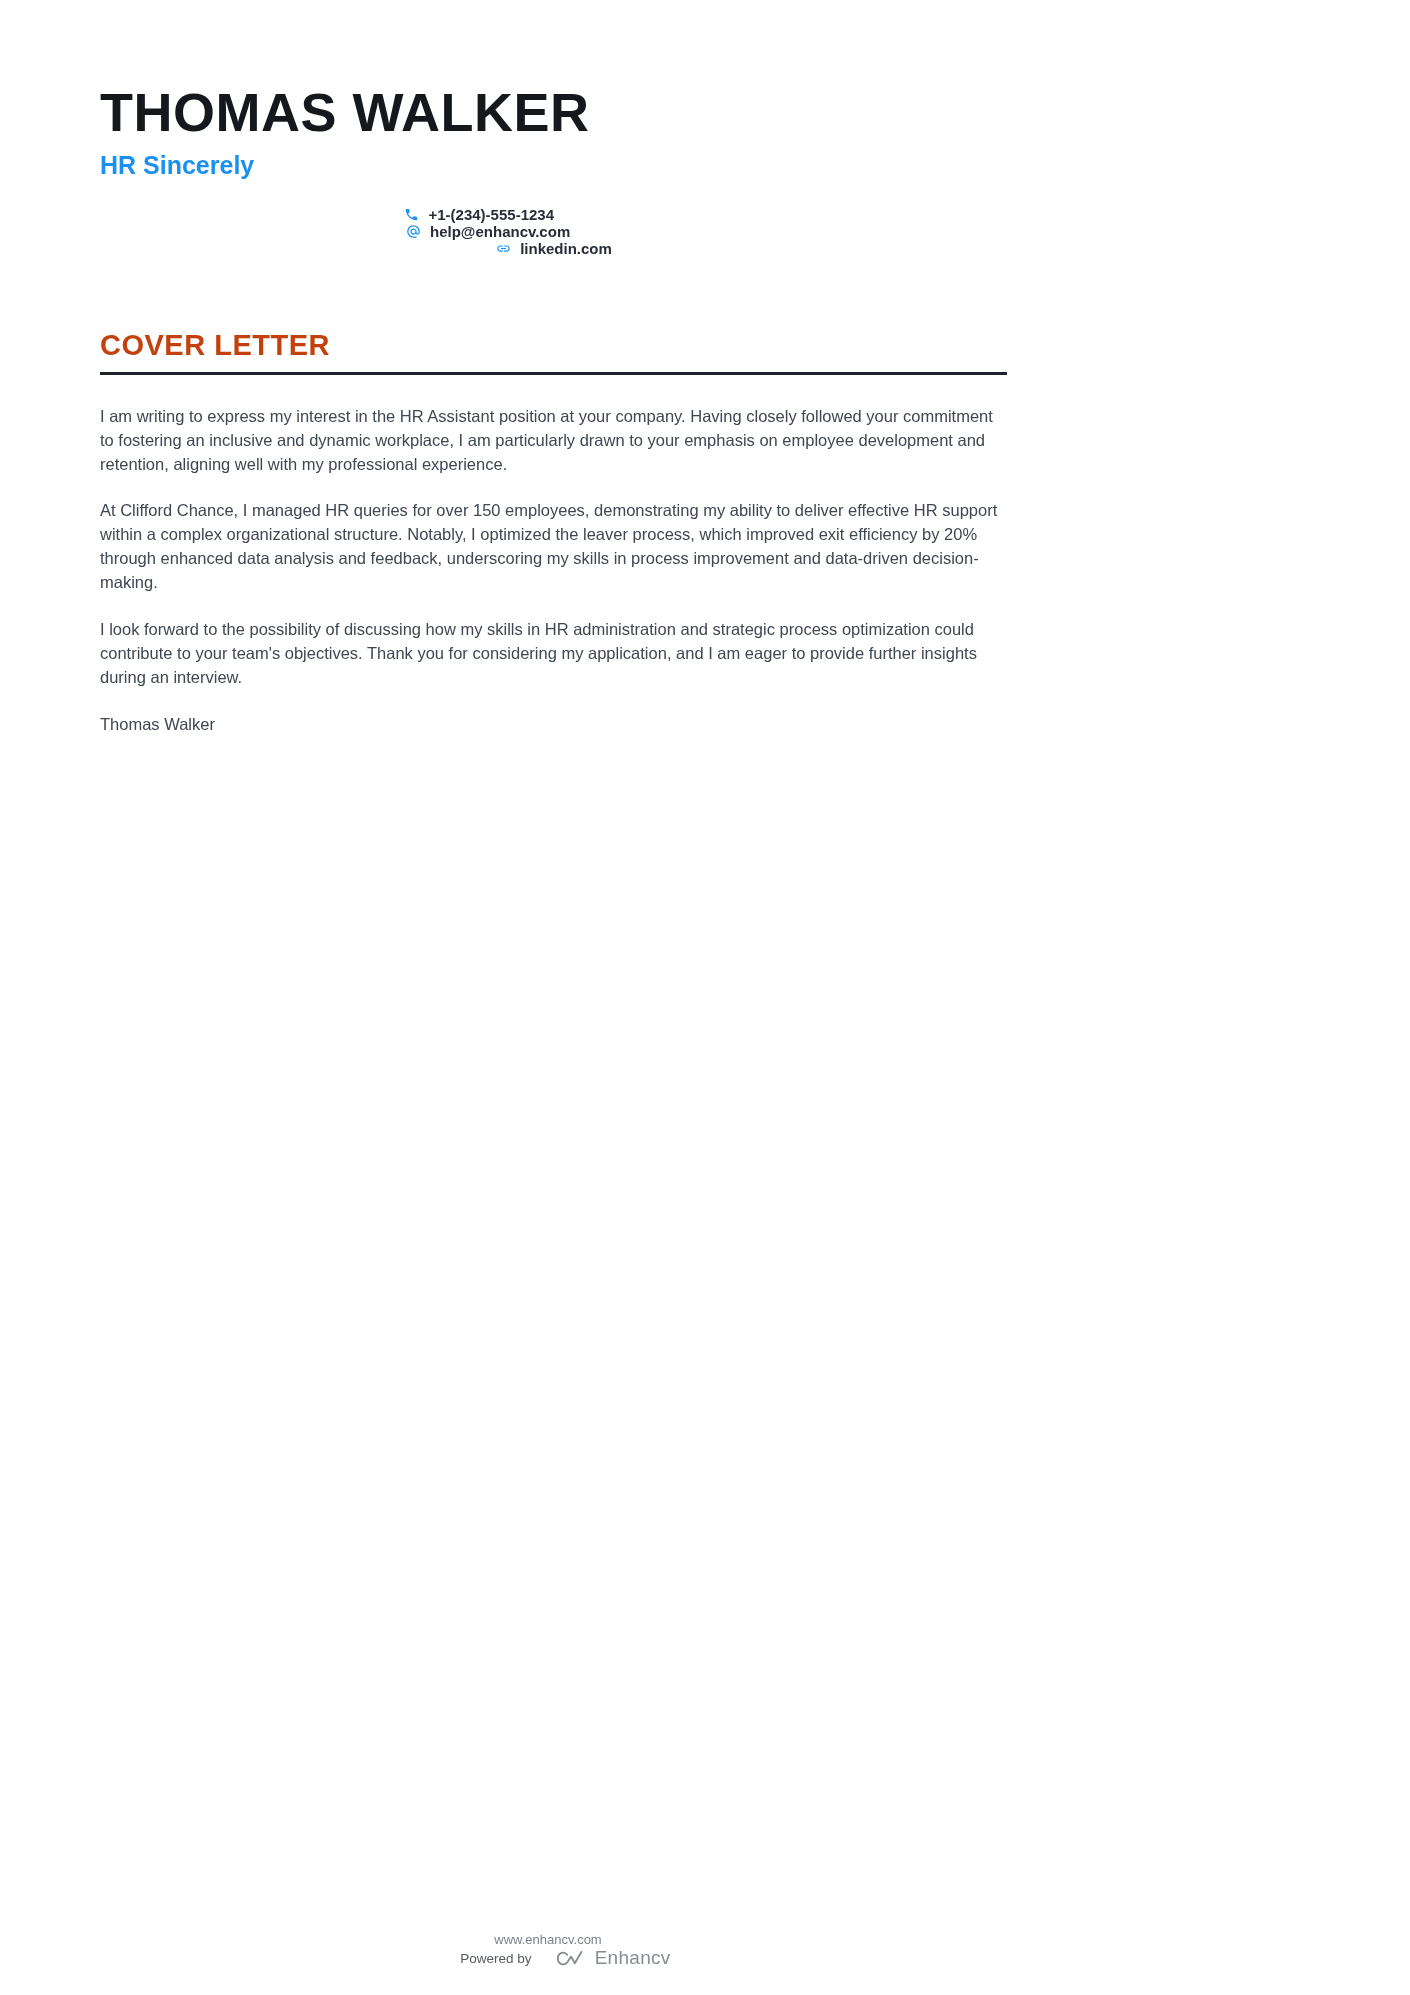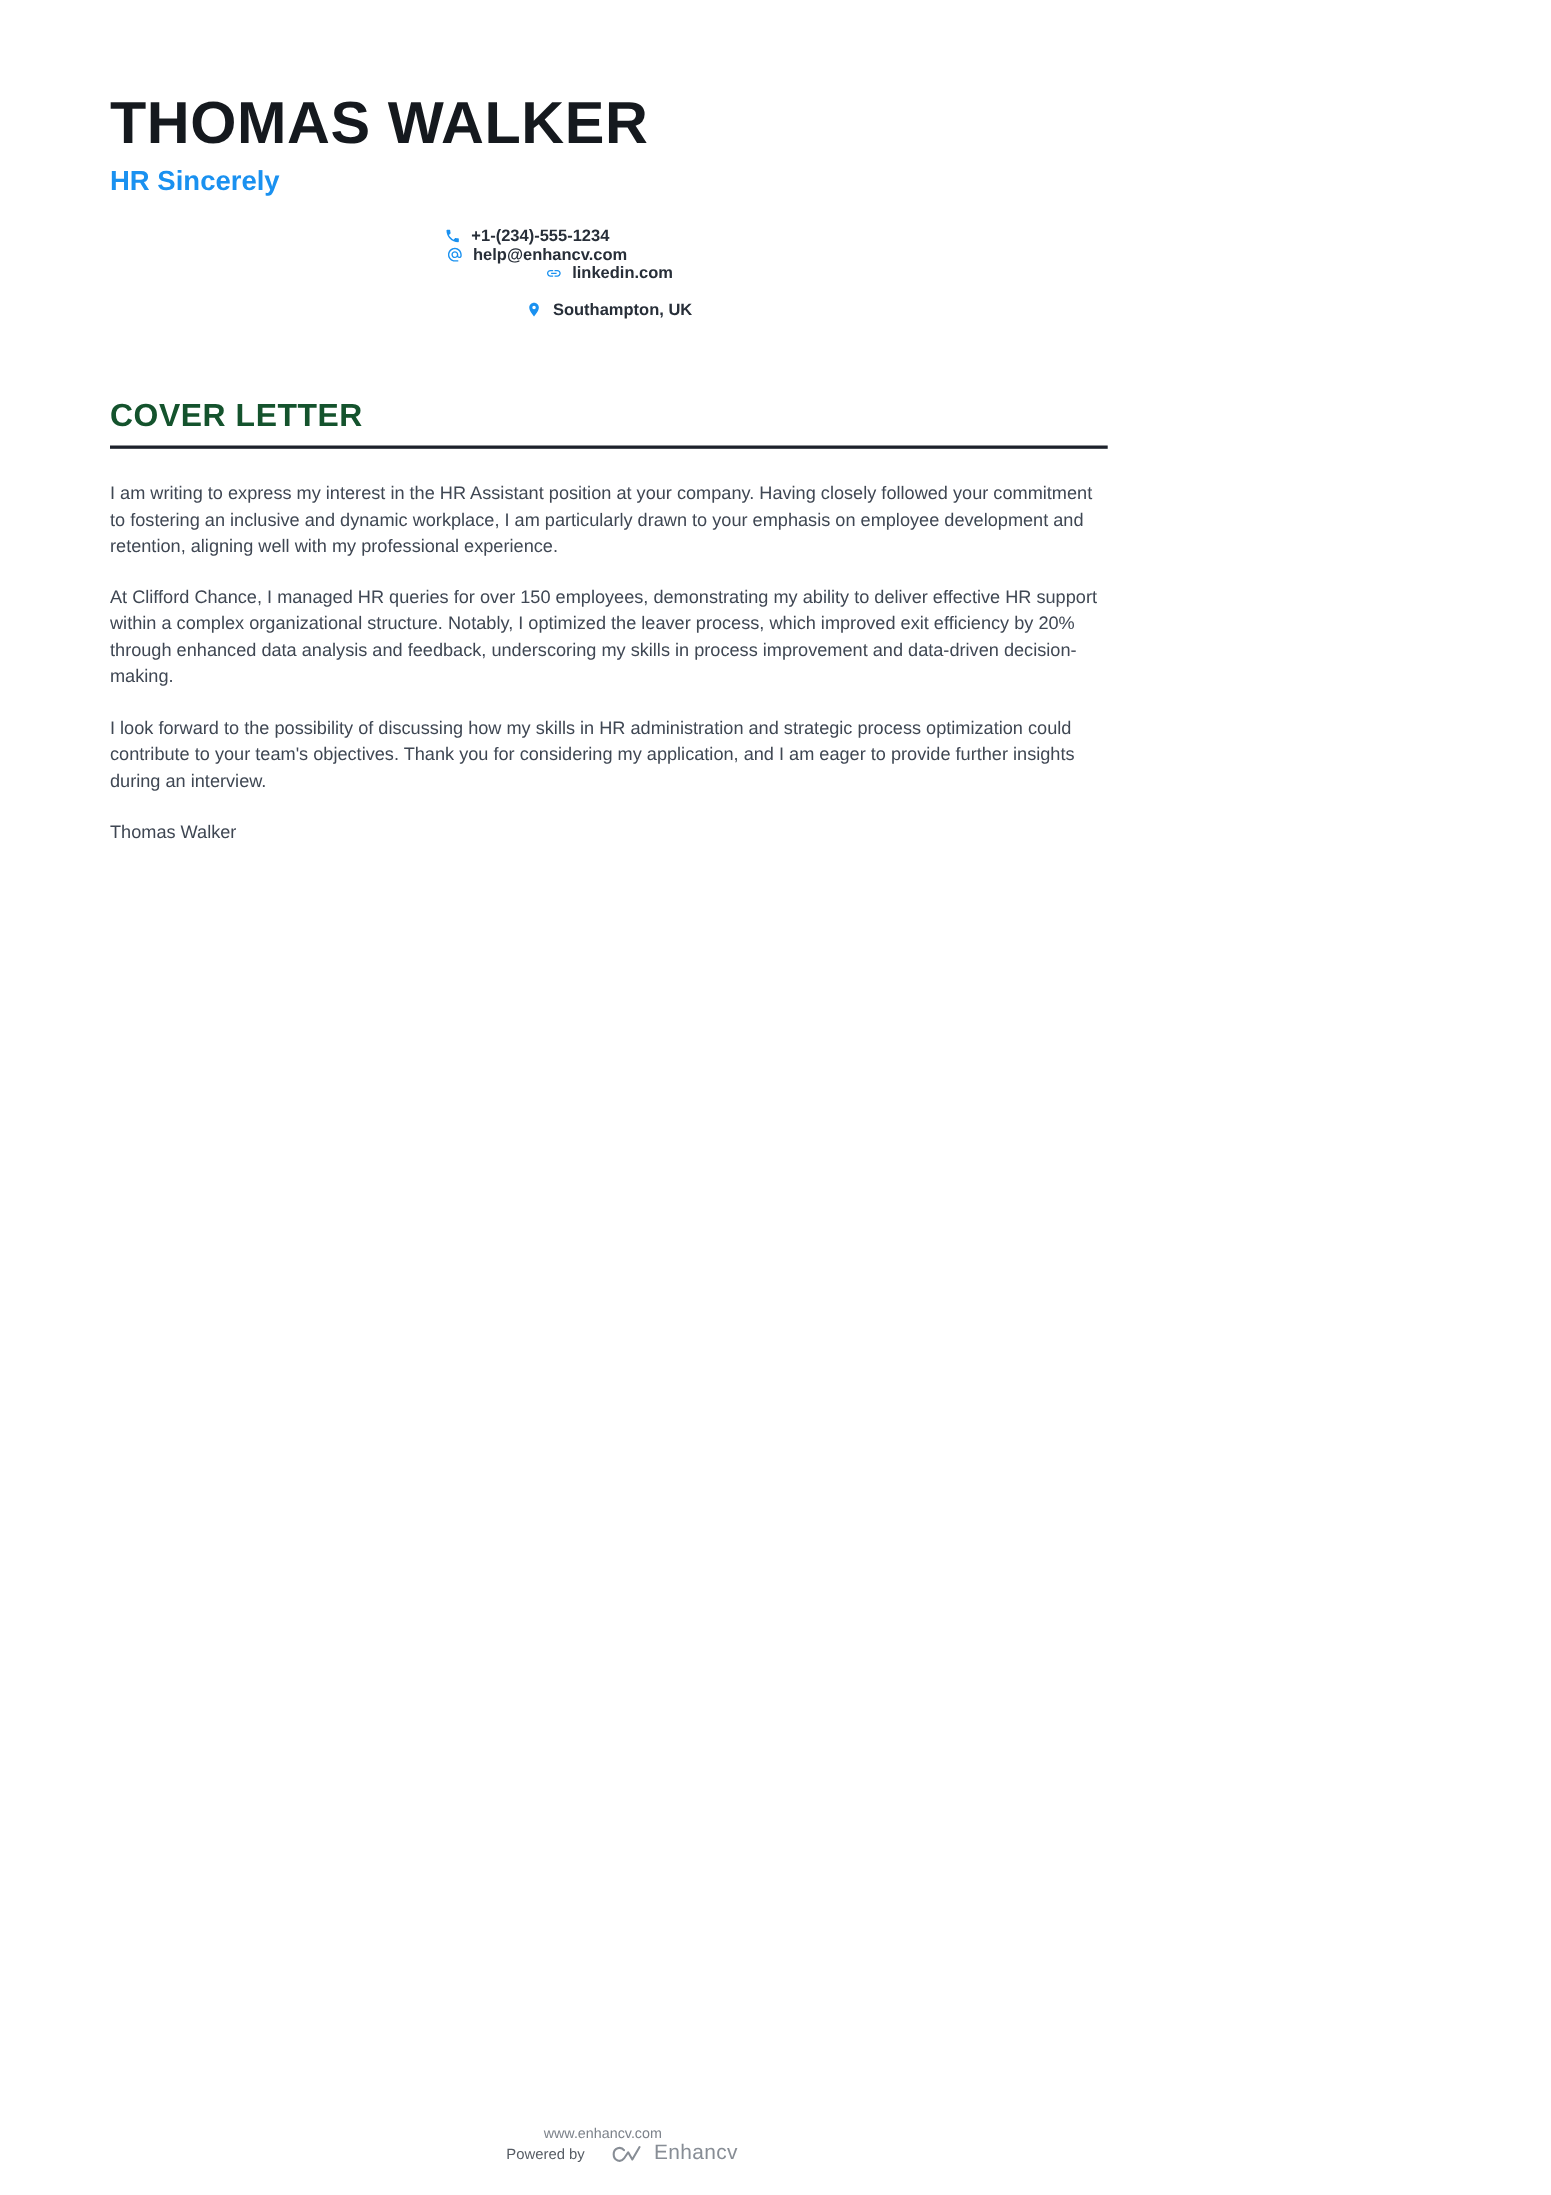--- a/index.html
+++ b/index.html
@@ -63,21 +63,21 @@
     justify-content: center;
   }
   .icon svg { width: 15px; height: 15px; fill: #1a91f0; display: block; }
   
   .section-heading {
     margin: 72px 0 0 0;
     padding-bottom: 10px;
     font-size: 29px;
     font-weight: 800;
     letter-spacing: 0.5px;
-    color: #14532d;
+    color: #c2410c;
     border-bottom: 3px solid #1d222b;
   }
   .letter {
     margin-top: 30px;
     font-size: 16.5px;
     line-height: 1.45;
     color: #3f4753;
   }
   .letter p { margin: 0 0 23px 0; }
   
@@ -161,30 +161,20 @@
         <div class="contact-item">
           <span class="icon">
             <svg viewBox="0 0 24 24">
                 <path d="M3.9 12c0-1.71 1.39-3.1 3.1-3.1h4V7H7c-2.76 0-5 2.24-5 5s2.24 5 5 5h4v-1.9H7c-1.71 0-3.1-1.39-3.1-3.1zM8 13h8v-2H8v2zm9-6h-4v1.9h4c1.71 0 3.1 1.39 3.1 3.1s-1.39 3.1-3.1 3.1h-4V17h4c2.76 0 5-2.24 5-5s-2.24-5-5-5z"></path>
               </svg>
           </span>
           <span>linkedin.com</span>
         </div>
       </div>
 
-      <div class="contact-row">
-        <div class="contact-item">
-          <span class="icon">
-            <svg viewBox="0 0 24 24">
-                <path d="M12 2C8.13 2 5 5.13 5 9c0 5.25 7 13 7 13s7-7.75 7-13c0-3.87-3.13-7-7-7zm0 9.5c-1.38 0-2.5-1.12-2.5-2.5S10.62 6.5 12 6.5s2.5 1.12 2.5 2.5-1.12 2.5-2.5 2.5z"></path>
-              </svg>
-          </span>
-          <span>Southampton, UK</span>
-        </div>
-      </div>
     </header>
 
     <section>
       <h2 class="section-heading">COVER LETTER</h2>
       <div class="letter">
         <p>I am writing to express my interest in the HR Assistant position at your company. Having closely followed your commitment to fostering an inclusive and dynamic workplace, I am particularly drawn to your emphasis on employee development and retention, aligning well with my professional experience.</p>
         <p>At Clifford Chance, I managed HR queries for over 150 employees, demonstrating my ability to deliver effective HR support within a complex organizational structure. Notably, I optimized the leaver process, which improved exit efficiency by 20% through enhanced data analysis and feedback, underscoring my skills in process improvement and data-driven decision-making.</p>
         <p>I look forward to the possibility of discussing how my skills in HR administration and strategic process optimization could contribute to your team's objectives. Thank you for considering my application, and I am eager to provide further insights during an interview.</p>
         <p>Thomas Walker</p>
       </div>

